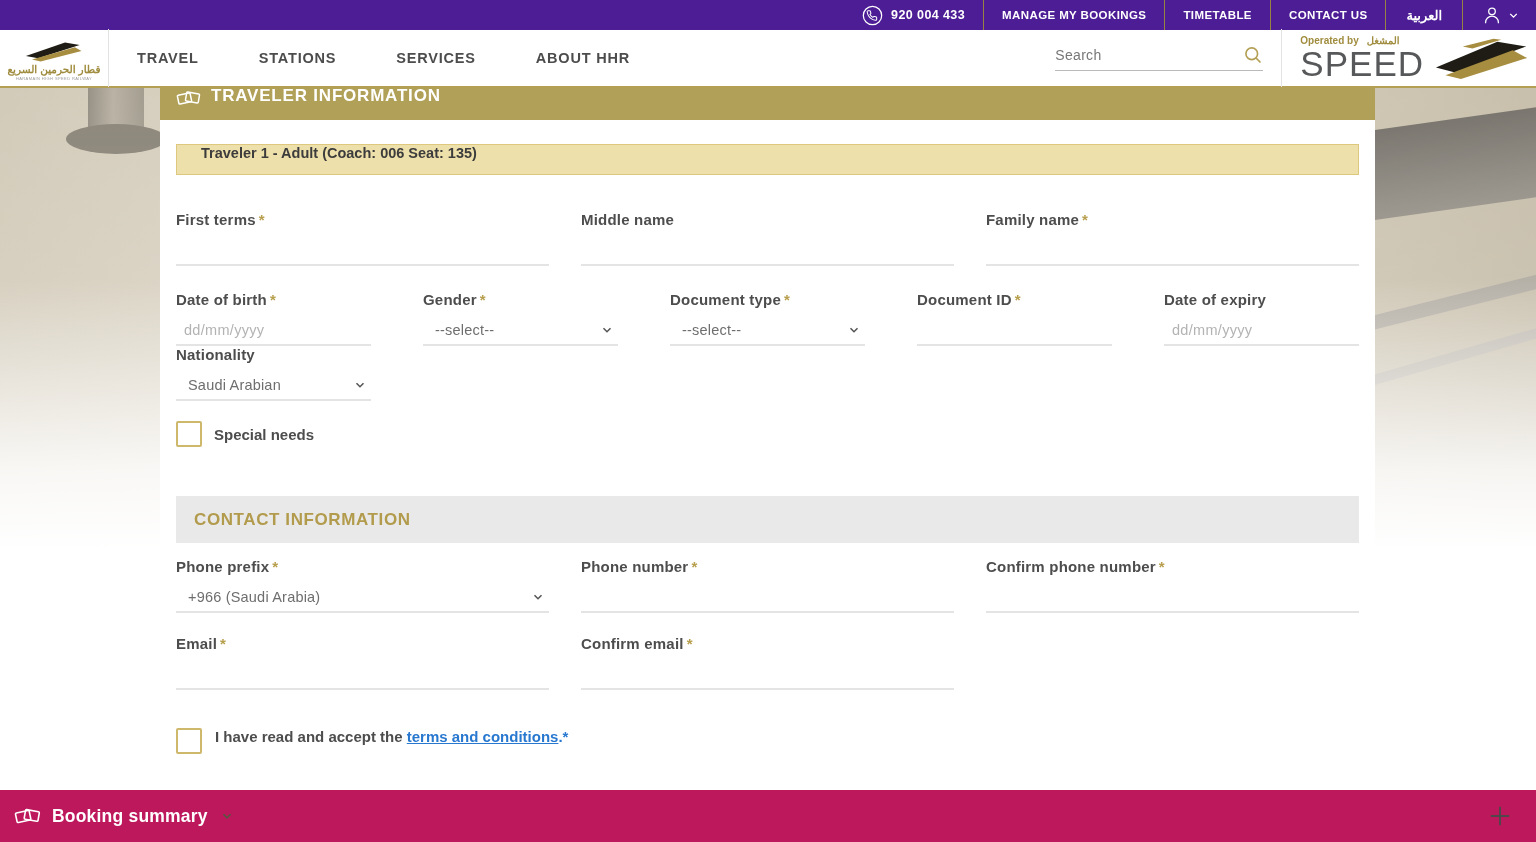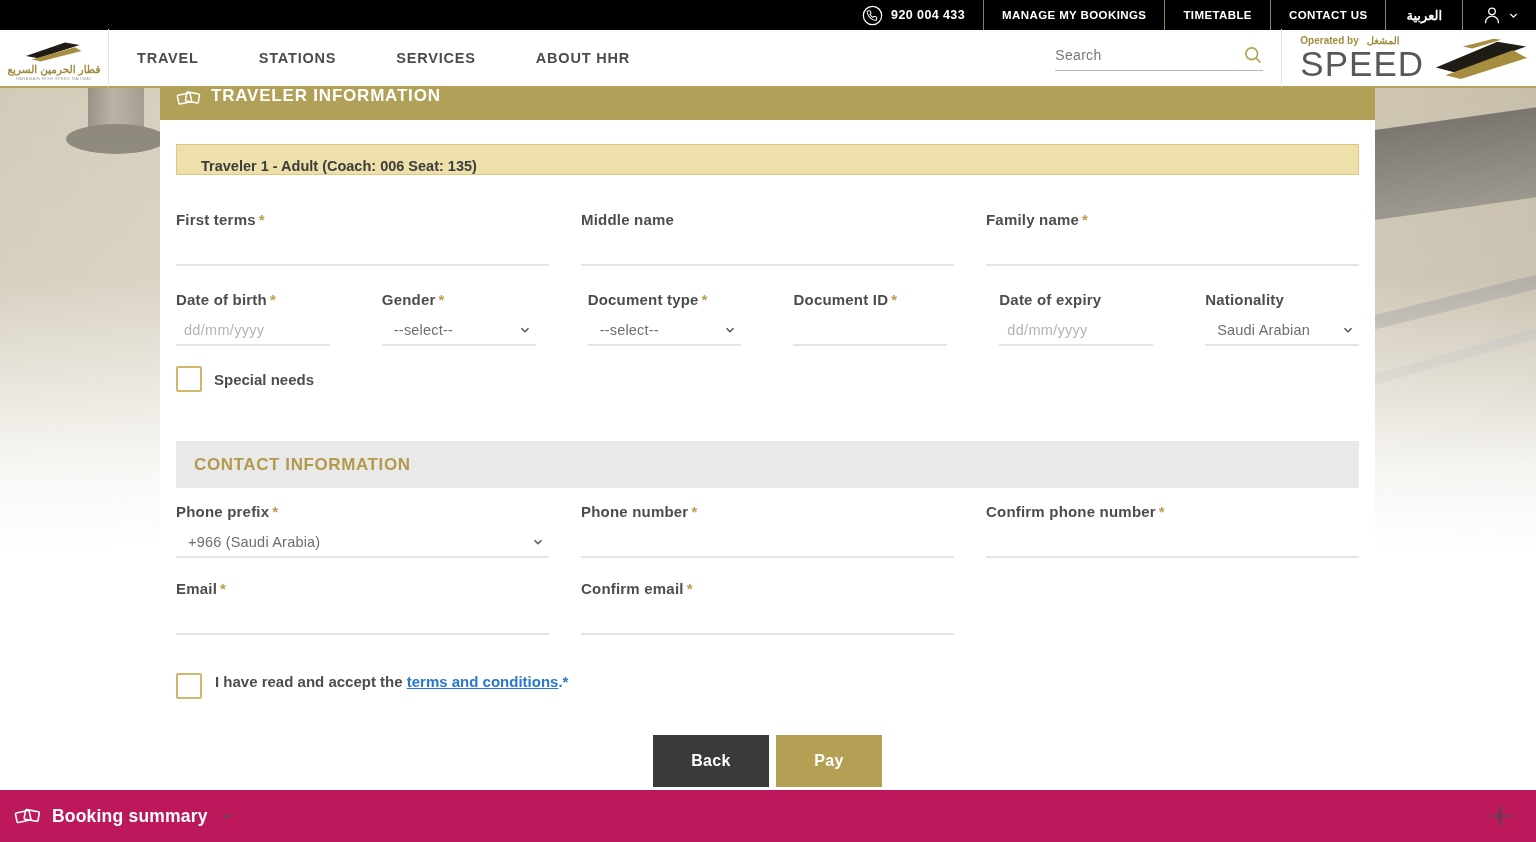--- a/index.html
+++ b/index.html
@@ -17,21 +17,21 @@
     background:linear-gradient(#555047,#7c766a); transform:skewY(-8deg); }
   .bg-track1 { position:absolute; right:-30px; top:300px; width:260px; height:14px;
     background:#9a9386; transform:rotate(-14deg); }
   .bg-track2 { position:absolute; right:-30px; top:360px; width:280px; height:10px;
     background:#a8a194; transform:rotate(-16deg); }
   .bg-fade { position:absolute; inset:0;
     background:linear-gradient(to bottom, rgba(255,255,255,.18) 0px, rgba(255,255,255,.28) 280px,
       rgba(255,255,255,.88) 470px, #fff 550px, #fff 100%); }
 
   
-  .topbar { position:absolute; top:0; left:0; right:0; height:30px; background:#000000; z-index:30;
+  .topbar { position:absolute; top:0; left:0; right:0; height:30px; background:#4c1d95; z-index:30;
     display:flex; align-items:stretch; justify-content:flex-end; }
   .topbar a { display:flex; align-items:center; color:#fff; text-decoration:none;
     font-size:11.5px; font-weight:bold; letter-spacing:.4px; padding:0 18px;
     border-left:1px solid #96833f; }
   .topbar .tb-phone { gap:8px; border-left:none; font-size:12.5px; }
   .topbar .tb-arabic { font-size:13px; padding:0 20px; }
   .topbar .tb-user { gap:4px; padding:0 16px 0 18px; }
   .tb-icon { display:flex; align-items:center; }
 
   
@@ -59,25 +59,25 @@
   .operator-name { font-size:35px; color:#57585a; letter-spacing:1px; line-height:36px; }
 
   
   .card { position:absolute; left:160px; top:86px; width:1215px; bottom:0; background:#fff; z-index:10; }
   .section-header { height:34px; background:#b1a057; display:flex; gap:9px;
     padding:0 16px; }
   .section-header .title { color:#fff; font-size:17px; font-weight:bold; letter-spacing:.8px; }
   .card-body { padding:0 16px; }
 
   .banner { margin-top:24px; height:31px; background:#eee0aa; border:1px solid #ddc87e;
-    display:flex; align-items:flex-end; padding:0 24px; }
+    display:flex; align-items:flex-start; padding:0 24px; }
   .banner span { font-size:14.5px; font-weight:bold; color:#3c3c3c; }
 
   .row3 { display:grid; grid-template-columns:repeat(3,1fr); column-gap:32px; }
-  .row6 { display:grid; grid-template-columns:repeat(6,1fr); column-gap:52px; }
+  .row6 { display:grid; grid-template-columns:repeat(5,1fr); column-gap:52px; }
 
   .field label { display:block; font-size:15px; font-weight:bold; color:#4d4d4d; letter-spacing:.2px; }
   .req { color:#b89f4e; margin-left:3px; }
   .field-input { display:block; width:100%; margin-top:8px; height:30px; border:none;
     border-bottom:2px solid #e4e4e4; outline:none; font-size:14.5px; color:#555;
     font-family:"Liberation Sans", sans-serif; background:transparent; padding:0 2px; }
   .field-input.date { padding-left:8px; }
   .field-input::placeholder { color:#b3b3b3; letter-spacing:.3px; }
   .field-select { margin-top:8px; height:30px; border-bottom:2px solid #e4e4e4;
     display:flex; align-items:center; justify-content:space-between; cursor:pointer;

